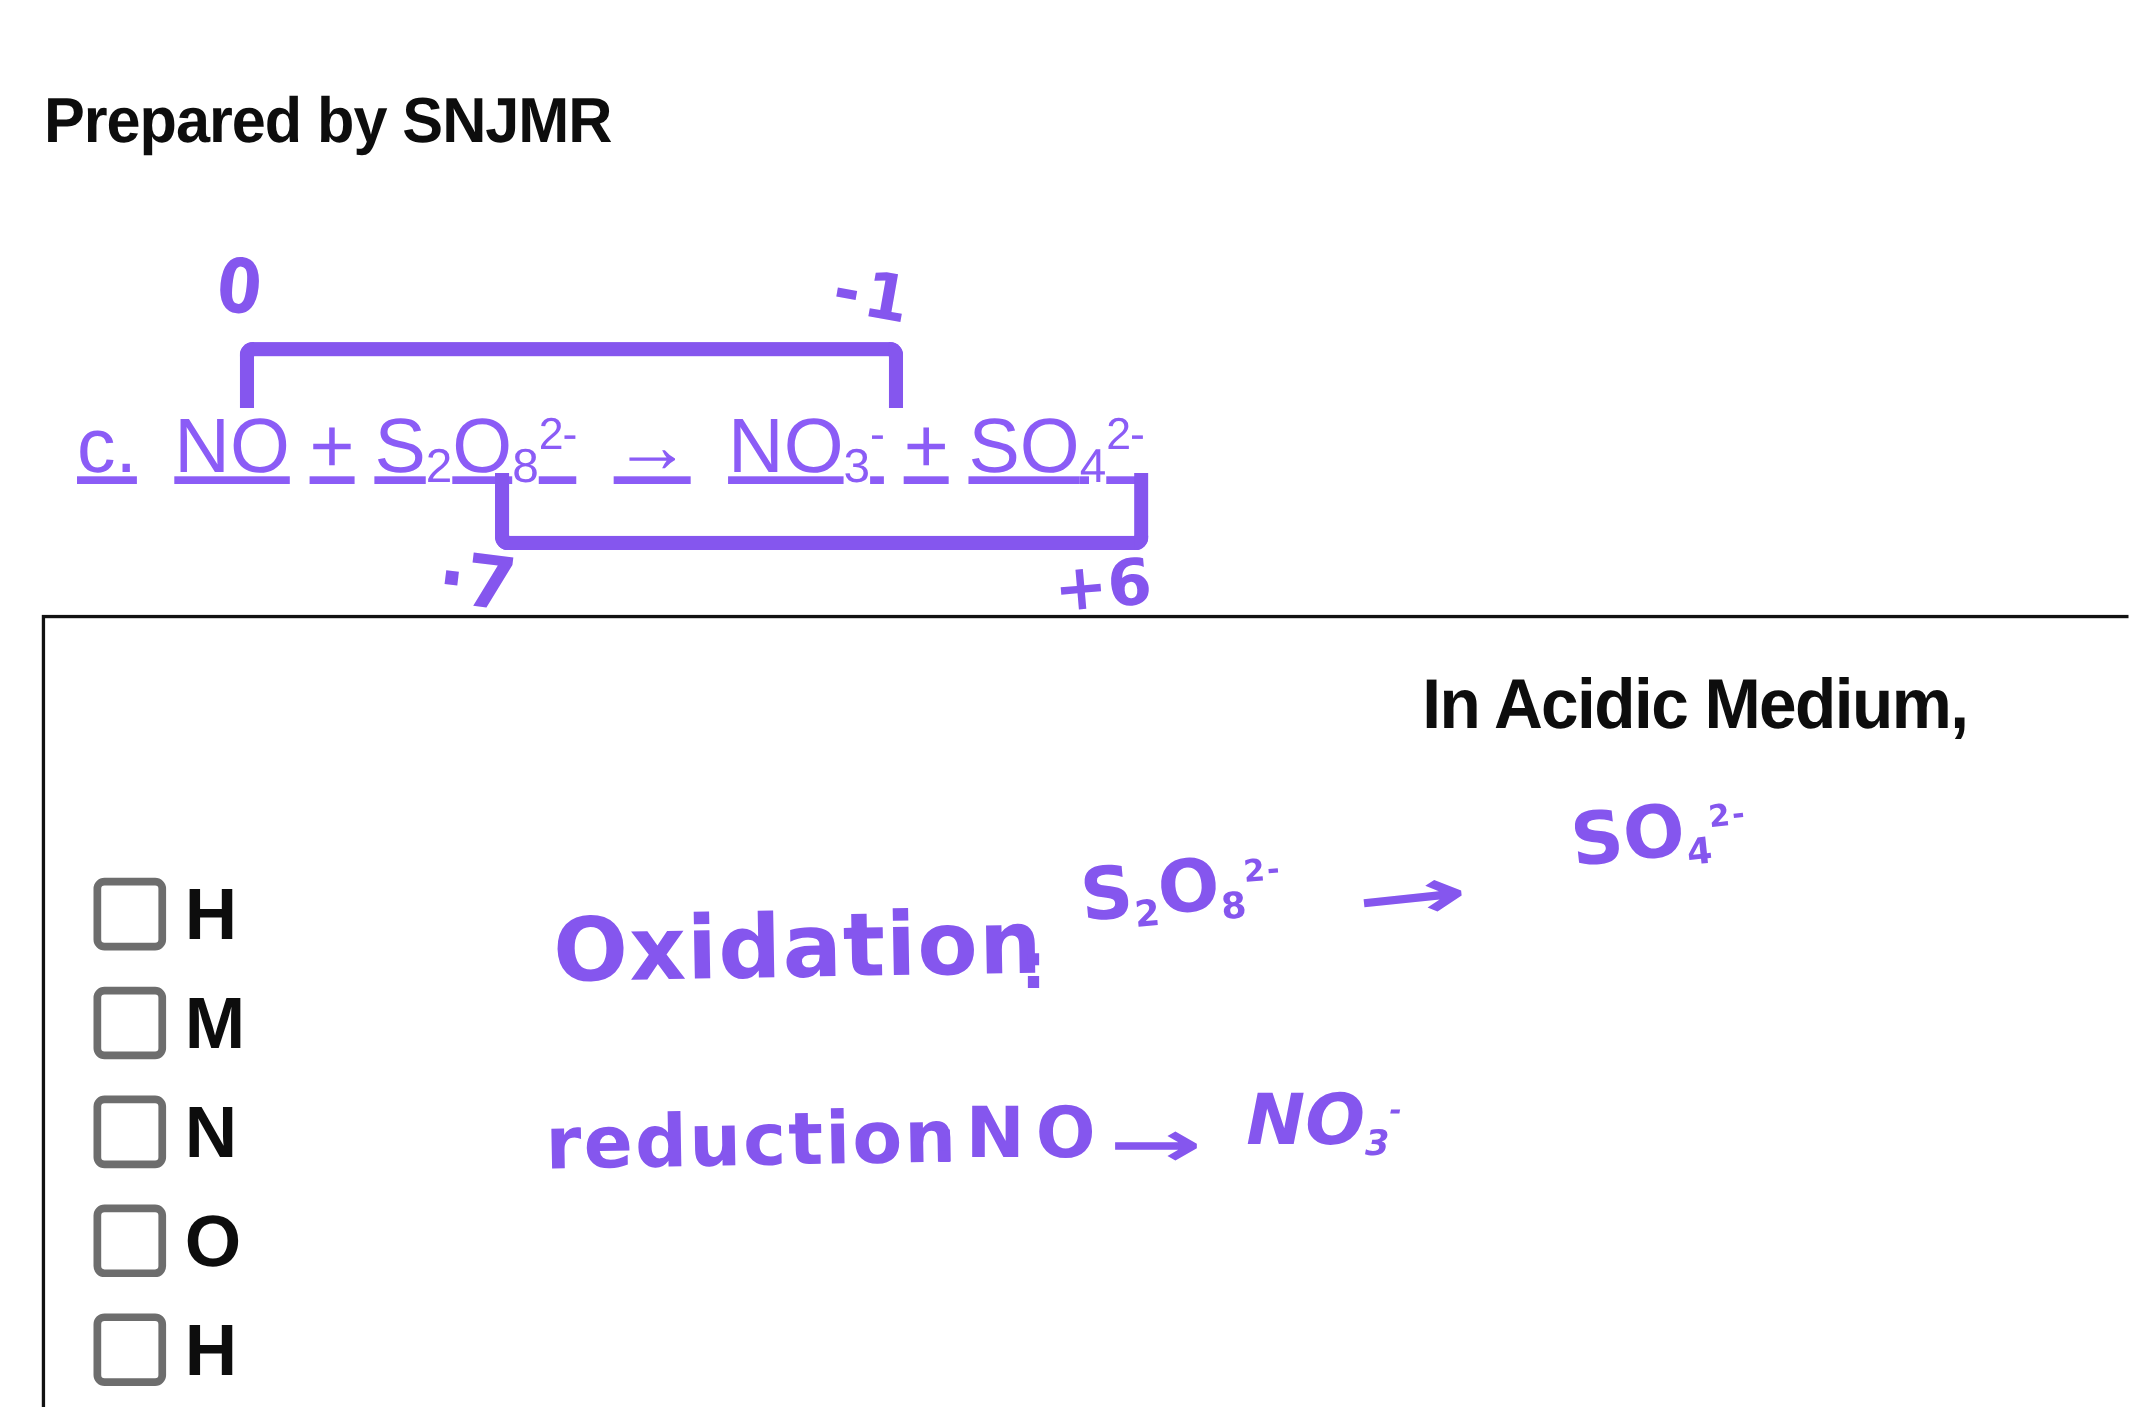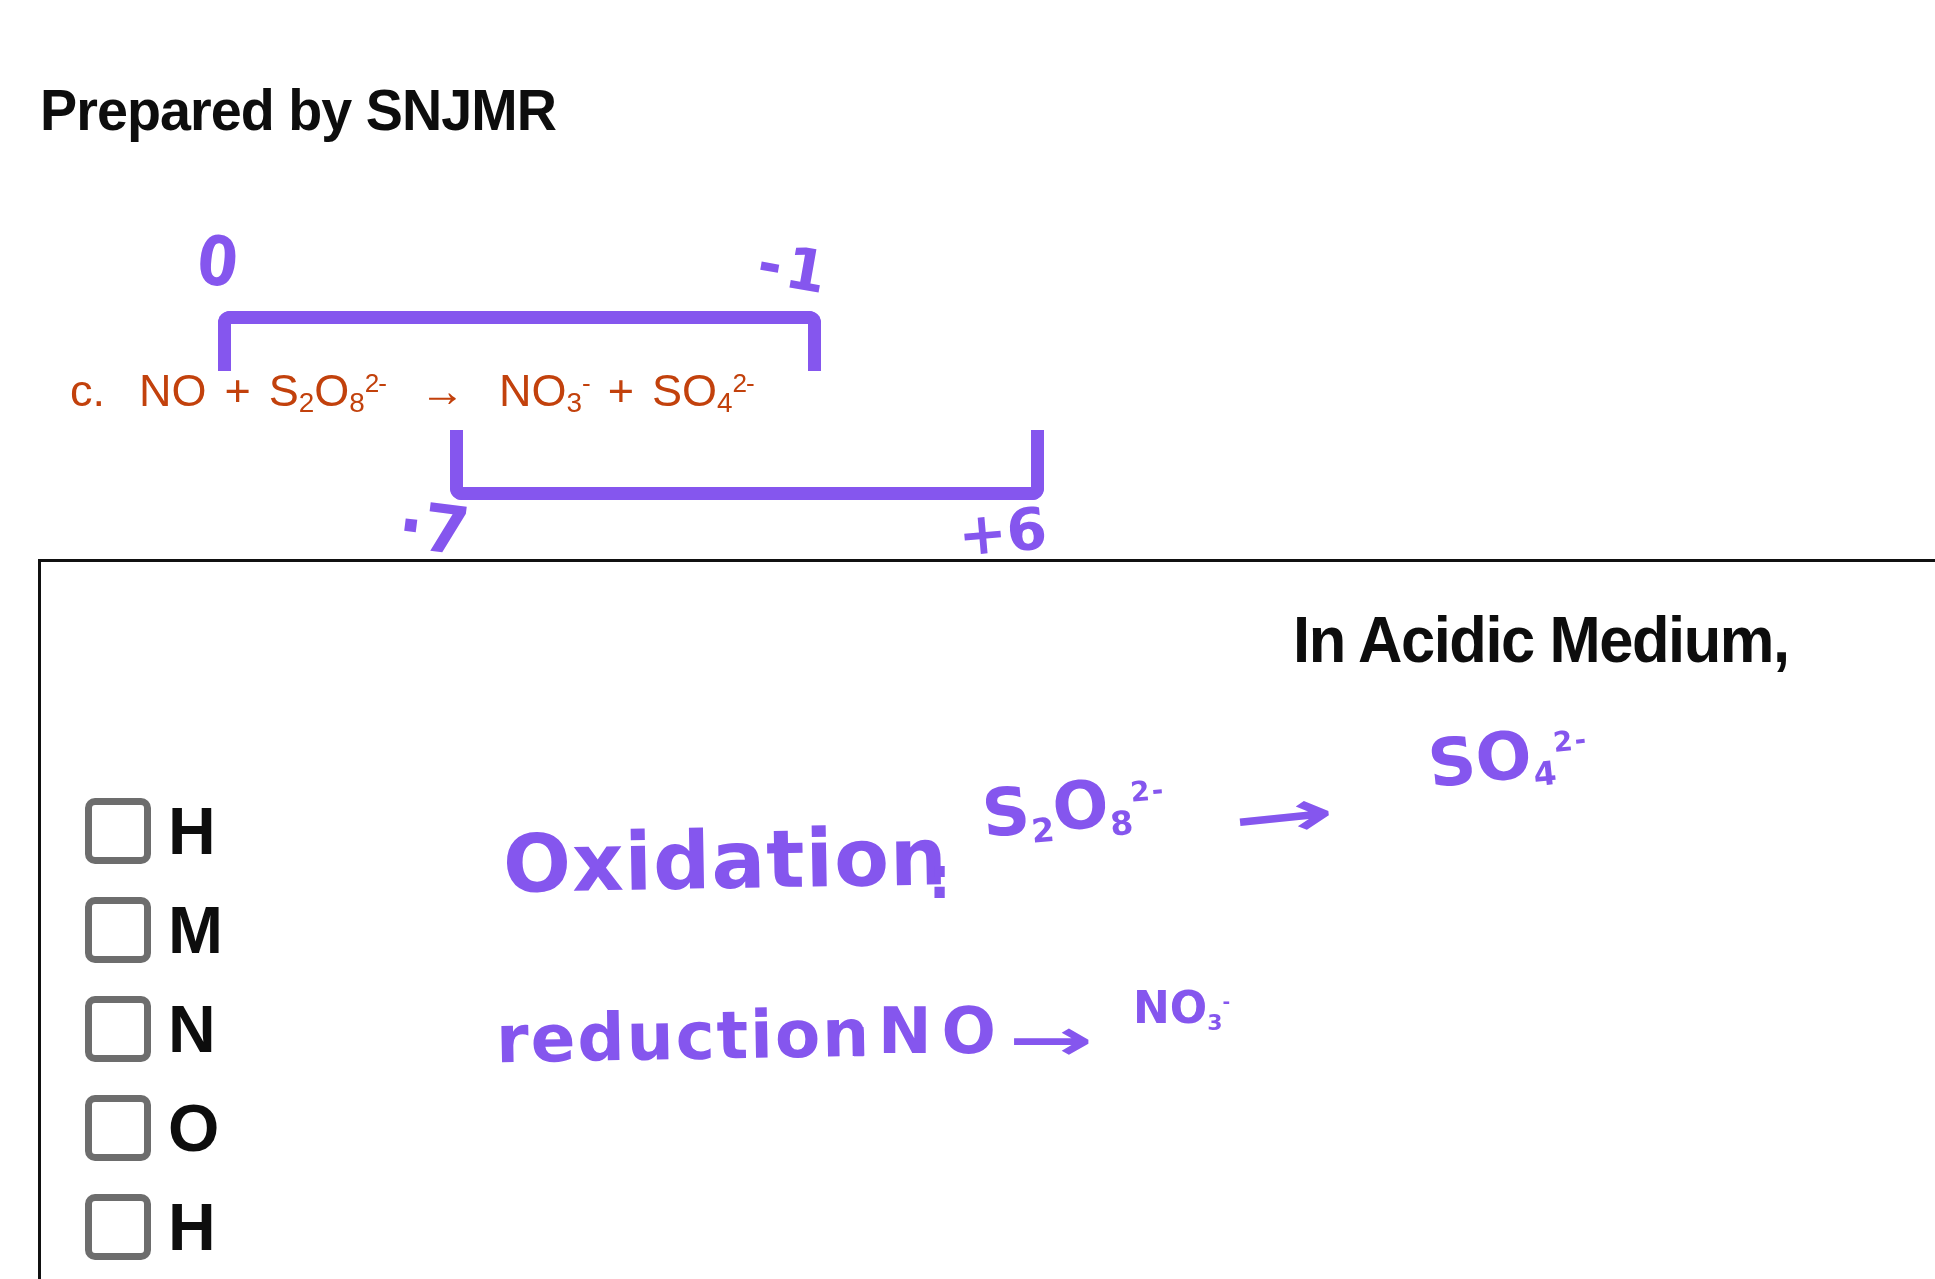--- a/index.html
+++ b/index.html
@@ -9,21 +9,21 @@
   }
   .abs{position:absolute;}
 
   
   .prepared{left:40px;top:76px;font-size:58px;font-weight:700;letter-spacing:-1px;
     transform:scaleX(.96);transform-origin:left top;white-space:nowrap;}
   .acidic{left:1293px;top:603px;font-size:64px;font-weight:700;letter-spacing:-1.5px;
     transform:scaleX(.96);transform-origin:left top;white-space:nowrap;}
 
   
-  .equation{left:70px;top:365px;font-size:45px;white-space:nowrap;color:#c2410c;}
+  .equation{left:70px;top:365px;font-size:70px;white-space:nowrap;color:#8b5cf6;text-decoration:underline;}
   .equation .lbl{margin-right:34px;}
   .equation .plus{margin:0 18px;}
   .equation .arr{margin:0 34px;}
   .equation sub{font-size:.62em;vertical-align:-0.22em;}
   .equation sup{font-size:.58em;vertical-align:.52em;letter-spacing:-1px;}
   .hw{font-family:"DejaVu Sans",sans-serif;font-weight:700;color:#8556ee;white-space:nowrap;}
   .bracket-top{left:218px;top:311px;width:577px;height:47px;
     border:13px solid #8556ee;border-bottom:none;border-radius:12px 12px 0 0;}
   .bracket-bottom{left:450px;top:430px;width:568px;height:57px;
     border:13px solid #8556ee;border-top:none;border-radius:0 0 12px 12px;}
@@ -49,21 +49,21 @@
   .hw-ox-colon{left:928px;top:844px;font-size:58px;}
   .hw-ox-react{left:982px;top:768px;font-size:66px;transform:rotate(-5deg);}
   .hw-ox-arrow{left:1233px;top:784px;font-size:64px;display:inline-block;
     transform:rotate(-6deg) scaleX(1.9);transform-origin:left center;}
   .hw-ox-prod{left:1428px;top:718px;font-size:66px;transform:rotate(-6deg);}
   .hw-red-word{left:496px;top:998px;font-size:66px;letter-spacing:2px;transform:rotate(-1deg);}
   .hw-red-colon{left:848px;top:1006px;font-size:54px;}
   .hw-red-react{left:878px;top:994px;font-size:64px;letter-spacing:10px;}
   .hw-red-arrow{left:1008px;top:1006px;font-size:58px;display:inline-block;
     transform:scaleX(1.75);transform-origin:left center;}
-  .hw-red-prod{left:1133px;top:982px;font-size:44px;}
+  .hw-red-prod{left:1133px;top:982px;font-size:64px;font-style:italic;}
 </style>
 </head>
 <body>
 
 <div class="abs prepared">Prepared by SNJMR</div>
 
 <span class="abs ann ann-0">0</span>
 <span class="abs ann ann-n1">-1</span>
 <div class="abs bracket-top"></div>
 

